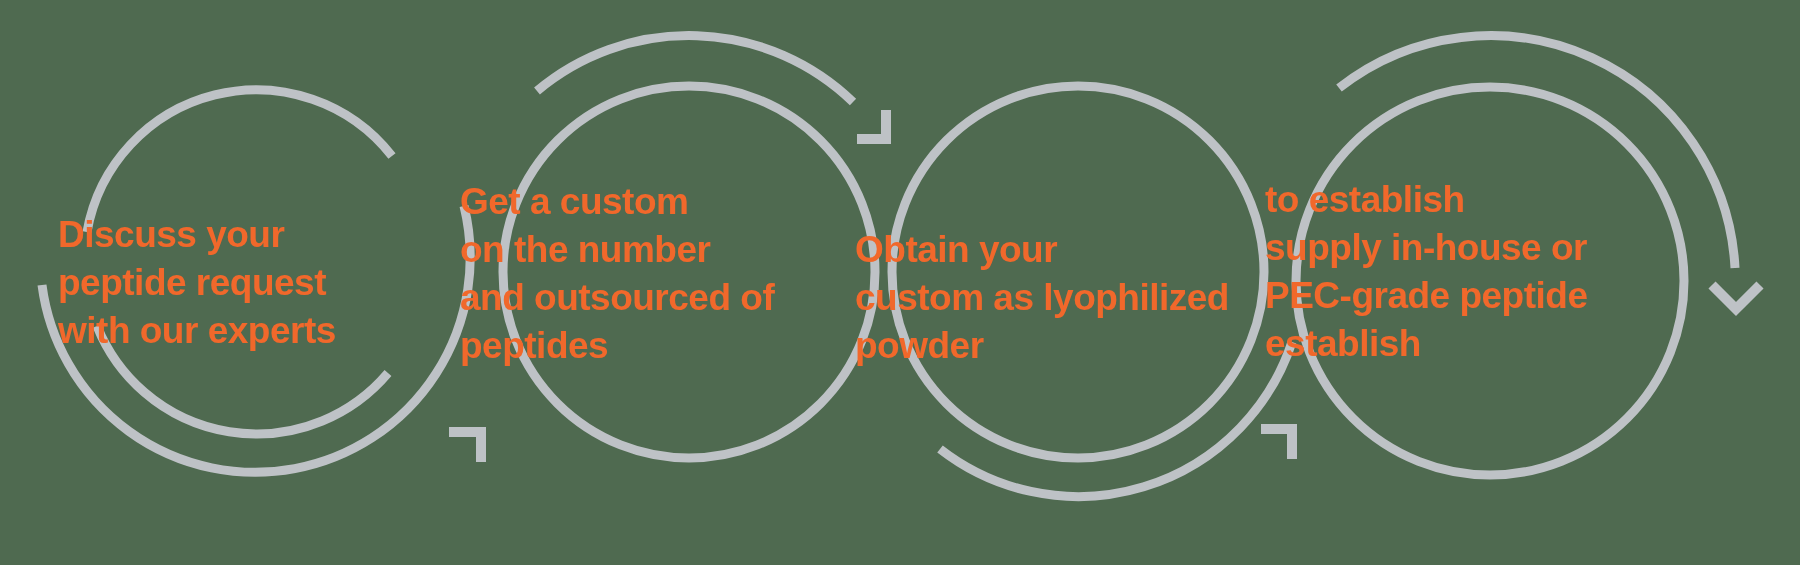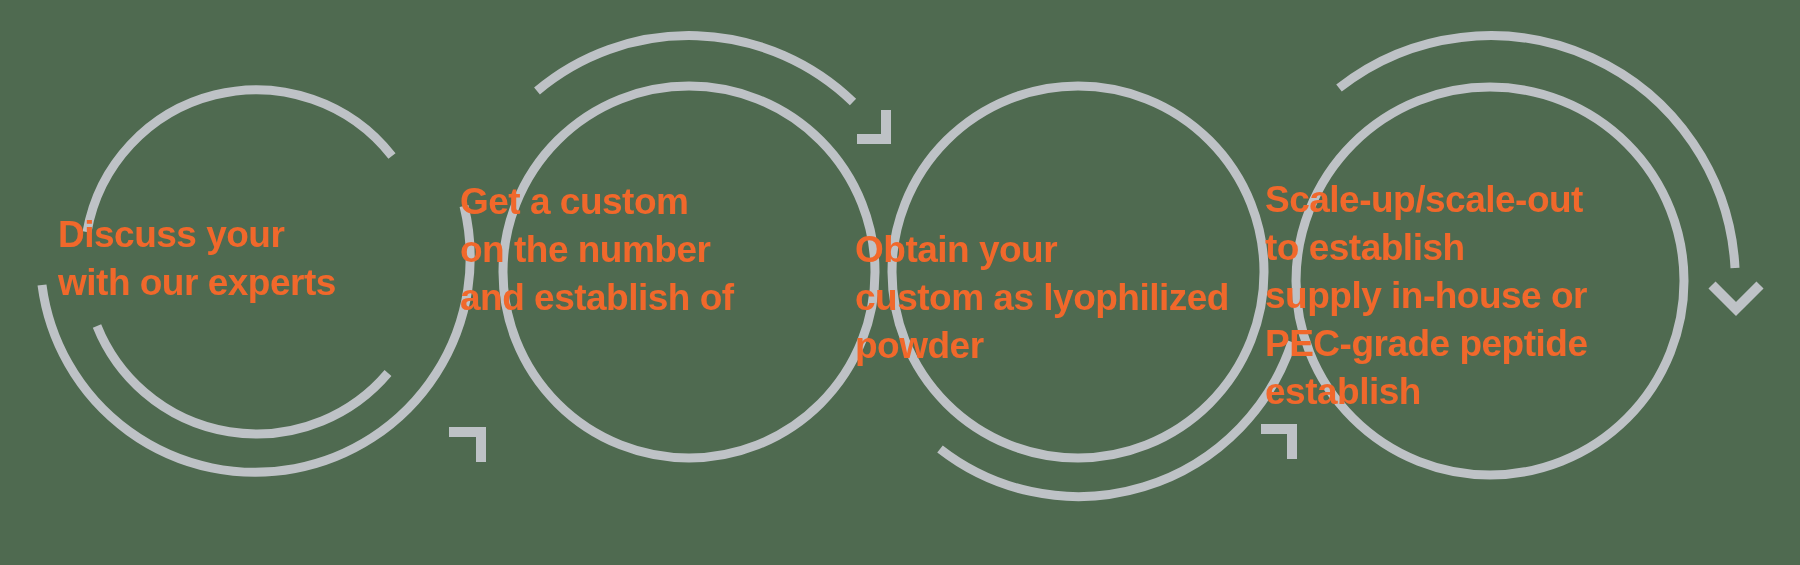--- a/index.html
+++ b/index.html
@@ -65,36 +65,37 @@
 
     <g>
       <circle cx="1490" cy="281" r="194"></circle>
       <path d="M 1339 88 A 245 245 0 0 1 1735 268"></path>
       <path class="arrowhead" d="M 1712 285 L 1736 309 L 1760 285"></path>
     </g>
   </svg>
 
   <div class="step-text" style="left:58px;top:211px;">
     <span>Discuss your</span>
+    <span>peptide request</span>
     <span>with our experts</span>
   </div>
 
   <div class="step-text" style="left:460px;top:178px;">
     <span>Get a custom</span>
     <span>on the number</span>
-    <span>and establish of</span>
+    <span>and outsourced of</span>
+    <span>peptides</span>
   </div>
 
   <div class="step-text" style="left:855px;top:226px;">
     <span>Obtain your</span>
     <span>custom as lyophilized</span>
     <span>powder</span>
   </div>
 
   <div class="step-text" style="left:1265px;top:176px;">
-    <span>Scale-up/scale-out</span>
     <span>to establish</span>
     <span>supply in-house or</span>
     <span>PEC-grade peptide</span>
     <span>establish</span>
   </div>
 
 </div>
 
 </body></html>

